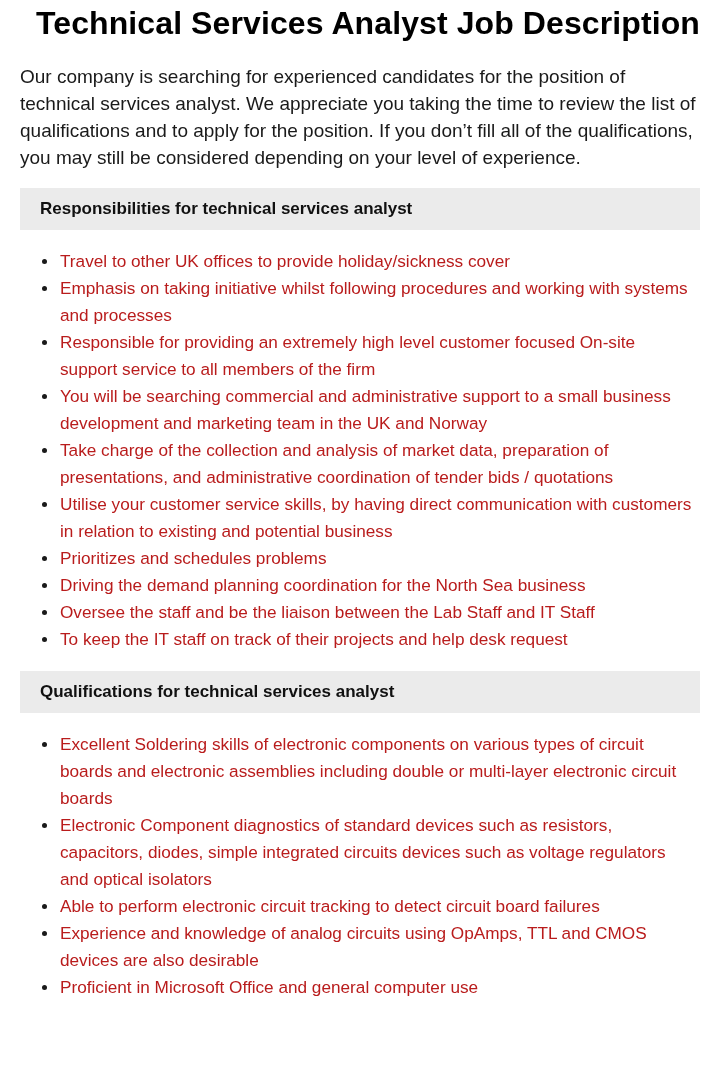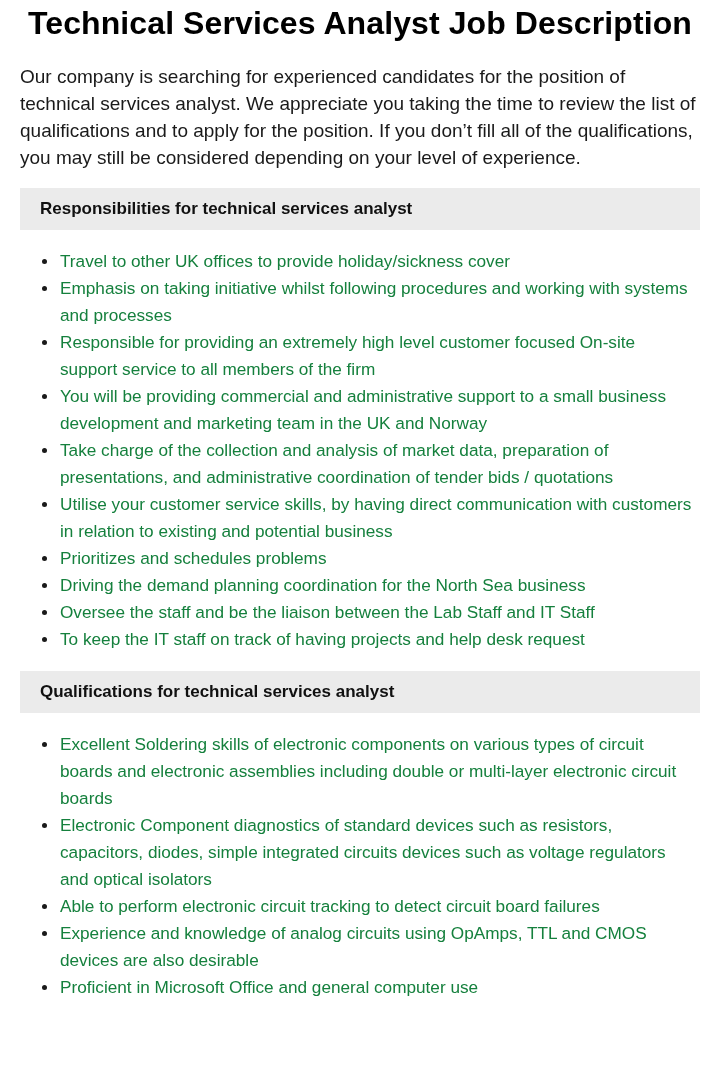--- a/index.html
+++ b/index.html
@@ -17,21 +17,21 @@
     .page {
       padding: 0 20px 0 20px;
       box-sizing: border-box;
       width: 720px;
     }
     .page-title {
       margin: 0;
       padding-top: 3px;
       font-size: 32px;
       font-weight: bold;
-      text-align: center;
+      text-align: right;
       line-height: 40px;
       letter-spacing: 0.1px;
       color: #000000;
       height: 42px;
     }
     .intro {
       margin: 18px 0 0 0;
       font-size: 19px;
       line-height: 27px;
       color: #1a1a1a;
@@ -53,21 +53,21 @@
     }
     ul.bullets {
       margin: 18px 0 0 0;
       padding: 0 0 0 40px;
       list-style: none;
     }
     ul.bullets li {
       position: relative;
       font-size: 17.2px;
       line-height: 27px;
-      color: #15803d;
+      color: #b91c1c;
       padding-right: 4px;
     }
     ul.bullets li::before {
       content: "";
       position: absolute;
       left: -18px;
       top: 11px;
       width: 5px;
       height: 5px;
       border-radius: 50%;
@@ -81,27 +81,27 @@
   <h1 class="page-title">Technical Services Analyst Job Description</h1>
   <p class="intro">Our company is searching for experienced candidates for the position of technical services analyst. We appreciate you taking the time to review the list of qualifications and to apply for the position. If you don’t fill all of the qualifications, you may still be considered depending on your level of experience.</p>
 
   <div class="section-header">
     <span>Responsibilities for technical services analyst</span>
   </div>
   <ul class="bullets">
     <li>Travel to other UK offices to provide holiday/sickness cover</li>
     <li>Emphasis on taking initiative whilst following procedures and working with systems and processes</li>
     <li>Responsible for providing an extremely high level customer focused On-site support service to all members of the firm</li>
-    <li>You will be providing commercial and administrative support to a small business development and marketing team in the UK and Norway</li>
+    <li>You will be searching commercial and administrative support to a small business development and marketing team in the UK and Norway</li>
     <li>Take charge of the collection and analysis of market data, preparation of presentations, and administrative coordination of tender bids / quotations</li>
     <li>Utilise your customer service skills, by having direct communication with customers in relation to existing and potential business</li>
     <li>Prioritizes and schedules problems</li>
     <li>Driving the demand planning coordination for the North Sea business</li>
     <li>Oversee the staff and be the liaison between the Lab Staff and IT Staff</li>
-    <li>To keep the IT staff on track of having projects and help desk request</li>
+    <li>To keep the IT staff on track of their projects and help desk request</li>
   </ul>
 
   <div class="section-header second">
     <span>Qualifications for technical services analyst</span>
   </div>
   <ul class="bullets">
     <li>Excellent Soldering skills of electronic components on various types of circuit boards and electronic assemblies including double or multi-layer electronic circuit boards</li>
     <li>Electronic Component diagnostics of standard devices such as resistors, capacitors, diodes, simple integrated circuits devices such as voltage regulators and optical isolators</li>
     <li>Able to perform electronic circuit tracking to detect circuit board failures</li>
     <li>Experience and knowledge of analog circuits using OpAmps, TTL and CMOS devices are also desirable</li>

